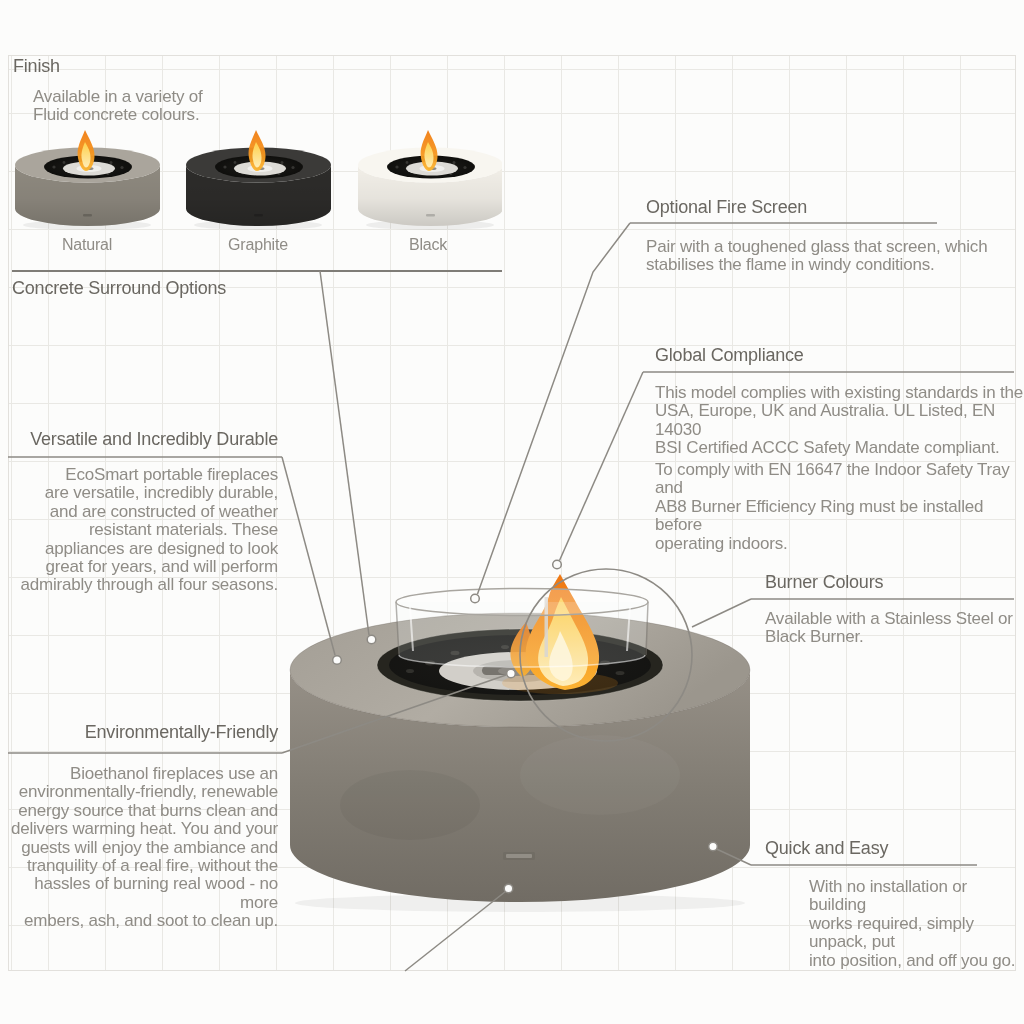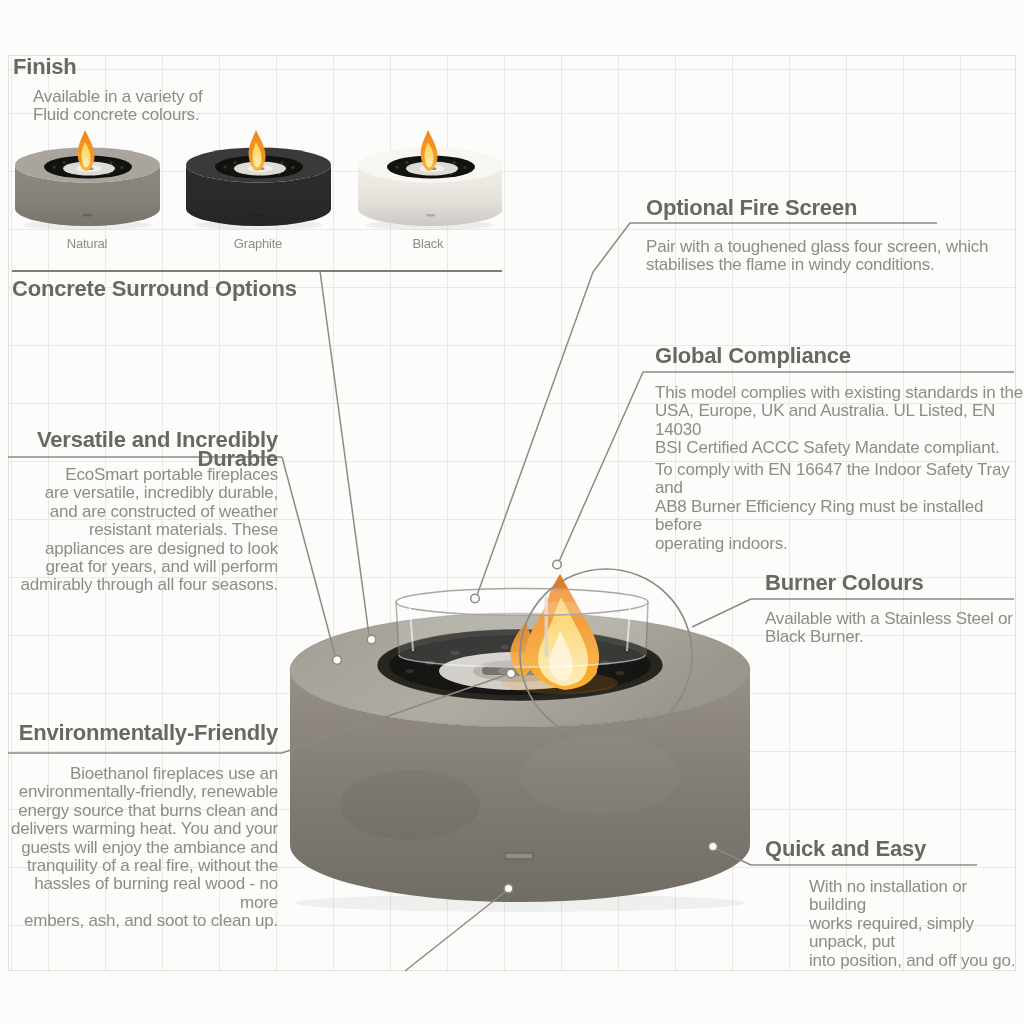--- a/index.html
+++ b/index.html
@@ -12,29 +12,29 @@
   .grid{
     position:absolute;left:8px;top:55px;width:1006px;height:914px;
     border:1px solid #e2e0dc;
     background-image:
       repeating-linear-gradient(to right, var(--c-grid_line,#e9e8e4) 0 1px, transparent 1px 57px),
       repeating-linear-gradient(to bottom, var(--c-grid_line,#e9e8e4) 0 1px, transparent 1px 58px);
     background-position:39px 0, 0 57px;
   }
   .abs{position:absolute;}
   .h{
-    font-weight:bold;font-size:22px;line-height:19px;
+    font-weight:normal;font-size:18px;line-height:19px;
     color:var(--c-heading_text,#6a6761);white-space:pre-line;
   }
   .b{
     font-size:17px;line-height:18.4px;
     color:var(--c-body_text,#8f8c86);white-space:pre-line;
   }
   .right-col{text-align:right;}
-  .pit-label{width:140px;text-align:center;font-size:13px;color:var(--c-body_text,#8f8c86);}
+  .pit-label{width:140px;text-align:center;font-size:16px;color:var(--c-body_text,#8f8c86);}
   svg{display:block;}
 </style>
 </head>
 <body>
 
 <div class="canvas">
 
   <div class="grid"></div>
 
   <svg class="abs" style="left:12px;top:126px;" width="490" height="108" viewBox="0 0 490 108">
@@ -213,21 +213,21 @@
   <div class="abs b right-col" style="right:746px;top:765px;width:278px;margin-left:8px;">Bioethanol fireplaces use an
 environmentally-friendly, renewable
 energy source that burns clean and
 delivers warming heat. You and your
 guests will enjoy the ambiance and
 tranquility of a real fire, without the
 hassles of burning real wood - no more
 embers, ash, and soot to clean up.</div>
 
   <div class="abs h" style="left:646px;top:198px;">Optional Fire Screen</div>
-  <div class="abs b" style="left:646px;top:238px;">Pair with a toughened glass four screen, which
+  <div class="abs b" style="left:646px;top:238px;">Pair with a toughened glass that screen, which
 stabilises the flame in windy conditions.</div>
 
   <div class="abs h" style="left:655px;top:346px;">Global Compliance</div>
   <div class="abs b" style="left:655px;top:384px;">This model complies with existing standards in the
 USA, Europe, UK and Australia. UL Listed, EN 14030
 BSI Certified ACCC Safety Mandate compliant.</div>
   <div class="abs b" style="left:655px;top:461px;">To comply with EN 16647 the Indoor Safety Tray and
 AB8 Burner Efficiency Ring must be installed before
 operating indoors.</div>
 

